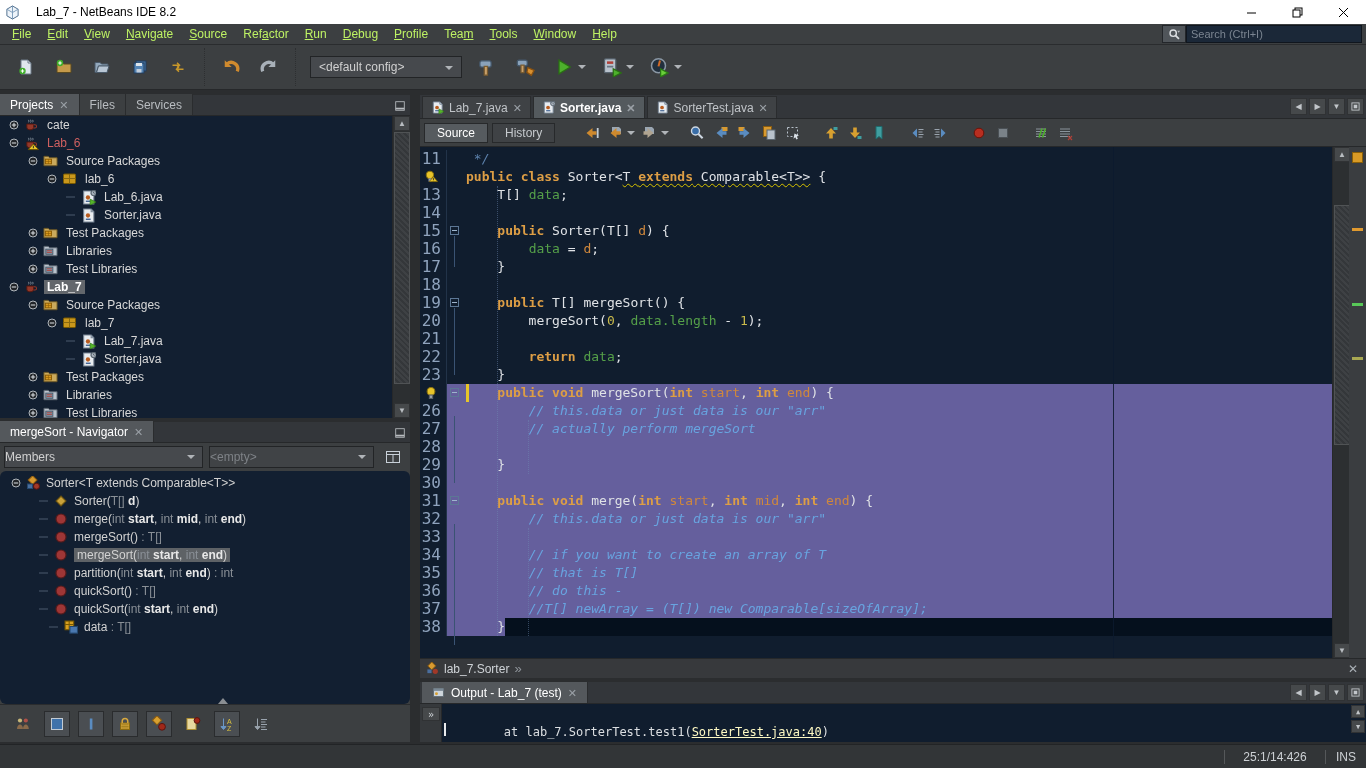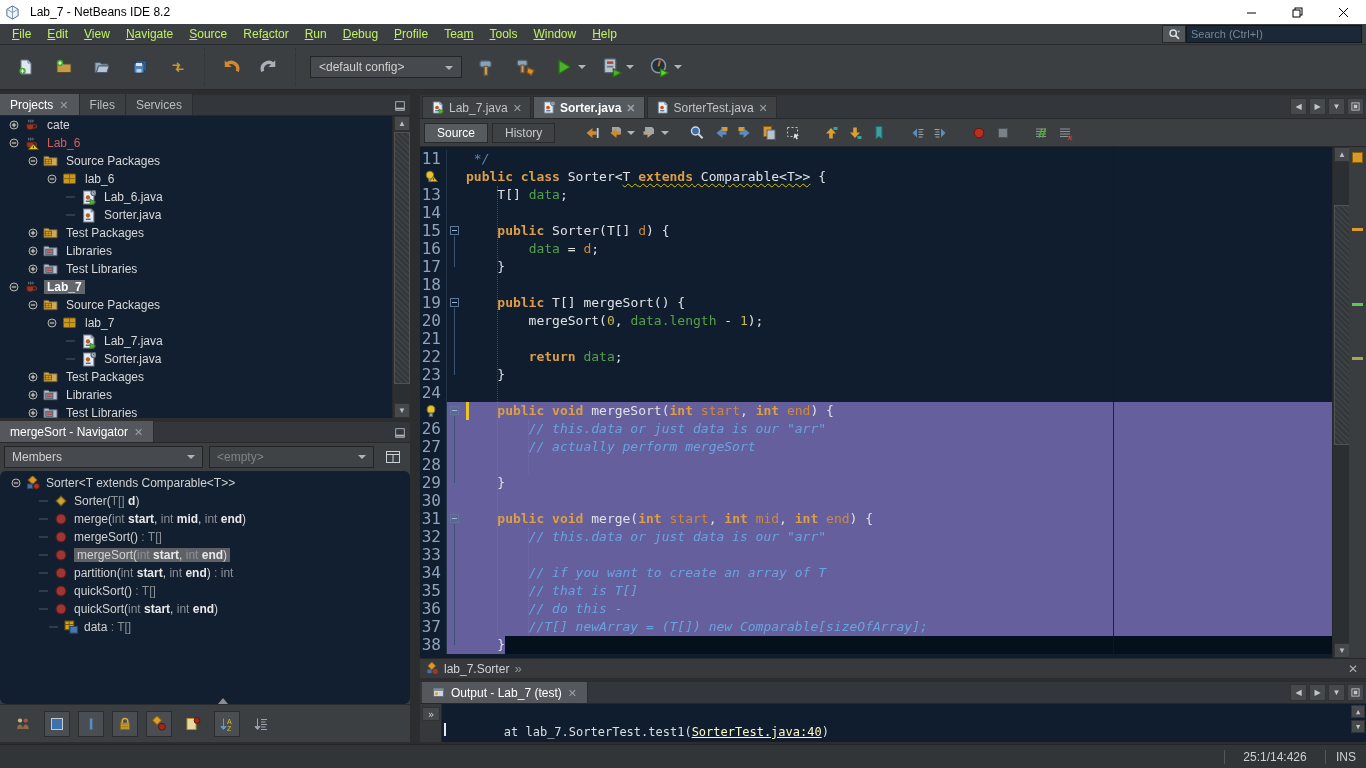--- a/index.html
+++ b/index.html
@@ -2,21 +2,21 @@
 <html><head>
 <meta charset="utf-8">
 <style>
   html,body{margin:0;padding:0;background:#222;}
   *{box-sizing:border-box;}
   #app{position:relative;width:1366px;height:768px;overflow:hidden;
        font-family:"Liberation Sans",sans-serif;font-size:12px;background:#2b2d2f;color:#d4d4d4;}
   
   #titlebar{position:absolute;left:0;top:0;width:1366px;height:24px;background:#fff;color:#000;
             display:flex;align-items:center;}
-  #titlebar .ttl{margin-left:10px;font-size:12px;}
+  #titlebar .ttl{margin-left:16px;font-size:12px;}
   #wincontrols{position:absolute;right:0;top:0;height:24px;display:flex;}
   .wbtn{width:46px;height:24px;display:flex;align-items:center;justify-content:center;color:#000;}
   
   #menubar{position:absolute;left:0;top:24px;width:1366px;height:21px;background:#3c3f41;
            border-bottom:1px solid #2a2c2e;display:flex;align-items:center;padding-left:4px;}
   .mitem{padding:2px 8px;color:#bef264;}
   #searchbox{position:absolute;right:4px;top:1px;display:flex;height:18px;}
   #searchbtn{width:24px;height:18px;background:#50555a;border:1px solid #23262a;display:flex;align-items:center;justify-content:center;}
   #searchinput{width:176px;height:18px;background:#1b2838;border:1px solid #10161e;color:#8a94a0;
                font-family:"Liberation Sans",sans-serif;font-size:11px;padding:0 4px;}
@@ -52,21 +52,21 @@
   .lbl.selgrey{background:#63676c;color:#fff;font-weight:bold;}
   .vscroll{position:absolute;top:21px;right:0;width:18px;bottom:0;background:#2c2f31;border-left:1px solid #26282a;}
   .sbtn{position:absolute;left:1px;width:16px;height:15px;background:#46494b;border:1px solid #303234;
         color:#b8bcc0;font-size:8px;display:flex;align-items:center;justify-content:center;}
   .sthumb{position:absolute;left:1px;width:16px;border:1px solid #505355;
           background:repeating-linear-gradient(45deg,#3e4144 0 2px,#34373a 2px 4px);}
   
   #navigator{position:absolute;left:0;top:422px;width:410px;height:320px;background:#3c3f41;}
   #navcombos{position:absolute;left:0;top:21px;width:410px;height:28px;background:#3c3f41;display:flex;align-items:center;gap:6px;padding:0 4px;}
   .combo{height:22px;background:#46494d;border:1px solid #222426;color:#d0d0d0;display:flex;align-items:center;
-         padding-left:7px;position:relative;}
+         padding-left:0;position:relative;}
   .combo .dd{position:absolute;right:7px;}
   .combo.disabled{color:#7e8287;background:#404346;}
   #navtree{position:absolute;left:0;top:49px;width:410px;bottom:38px;background:#121f31;overflow:hidden;padding-top:3px;border-radius:6px;}
   .nrow{height:18px;display:flex;align-items:center;white-space:nowrap;color:#d2d2d2;}
   .nrow .seg.g{color:#8a9097;}
   .nrow .seg.b{font-weight:bold;color:#e8e8e8;}
   .nrow .hl{background:#5e6266;padding:0 3px;}
   #navfilters{position:absolute;left:0;bottom:0;width:410px;height:38px;background:#3c3f41;border-top:1px solid #2a2c2e;
               display:flex;align-items:center;gap:8px;padding-left:10px;}
   .fbtn{width:26px;height:26px;display:flex;align-items:center;justify-content:center;}
@@ -1071,21 +1071,20 @@
         <div class="crow "><span class="gut">14</span><span class="fcol"></span><span class="ctext"></span></div>
         <div class="crow "><span class="gut">15</span><span class="fcol"><span class="foldbox"></span></span><span class="ctext"><span class="pl">    </span><span class="kw">public </span><span class="pl">Sorter(T[] </span><span class="par">d</span><span class="pl">) {</span></span></div>
         <div class="crow "><span class="gut">16</span><span class="fcol"></span><span class="ctext"><span class="pl">        </span><span class="fld">data</span><span class="pl"> = </span><span class="par">d</span><span class="pl">;</span></span></div>
         <div class="crow "><span class="gut">17</span><span class="fcol"></span><span class="ctext"><span class="pl">    }</span></span></div>
         <div class="crow "><span class="gut">18</span><span class="fcol"></span><span class="ctext"></span></div>
         <div class="crow "><span class="gut">19</span><span class="fcol"><span class="foldbox"></span></span><span class="ctext"><span class="pl">    </span><span class="kw">public </span><span class="pl">T[] mergeSort() {</span></span></div>
         <div class="crow "><span class="gut">20</span><span class="fcol"></span><span class="ctext"><span class="pl">        mergeSort(</span><span class="num">0</span><span class="pl">, </span><span class="fld">data.length</span><span class="pl"> - </span><span class="num">1</span><span class="pl">);</span></span></div>
         <div class="crow "><span class="gut">21</span><span class="fcol"></span><span class="ctext"></span></div>
         <div class="crow "><span class="gut">22</span><span class="fcol"></span><span class="ctext"><span class="pl">        </span><span class="kw">return </span><span class="fld">data</span><span class="pl">;</span></span></div>
         <div class="crow "><span class="gut">23</span><span class="fcol"></span><span class="ctext"><span class="pl">    }</span></span></div>
-        <div class="crow "><span class="gut">24</span><span class="fcol"></span><span class="ctext"></span></div>
         <div class="crow sel"><span class="gut"><svg viewBox="0 0 13 13">
               <circle cx="6.5" cy="5" r="3.6" fill="#e8c42a" stroke="#8a7210"></circle>
               <rect x="5" y="8.4" width="3" height="3.2" fill="#9aa0a8" stroke="#5a6066"></rect>
             </svg></span><span class="fcol"><span class="foldbox"></span></span><span class="ctext"><span id="caret25"></span><span class="pl">    </span><span class="kw">public void </span><span class="pl">mergeSort(</span><span class="kw">int </span><span class="par">start</span><span class="pl">, </span><span class="kw">int </span><span class="par">end</span><span class="pl">) {</span></span></div>
         <div class="crow sel"><span class="gut">26</span><span class="fcol"></span><span class="ctext"><span class="pl">        </span><span class="cm">// this.data or just data is our "arr"</span></span></div>
         <div class="crow sel"><span class="gut">27</span><span class="fcol"></span><span class="ctext"><span class="pl">        </span><span class="cm">// actually perform mergeSort</span></span></div>
         <div class="crow sel"><span class="gut">28</span><span class="fcol"></span><span class="ctext"></span></div>
         <div class="crow sel"><span class="gut">29</span><span class="fcol"></span><span class="ctext"><span class="pl">    }</span></span></div>
         <div class="crow sel"><span class="gut">30</span><span class="fcol"></span><span class="ctext"></span></div>
         <div class="crow sel"><span class="gut">31</span><span class="fcol"><span class="foldbox"></span></span><span class="ctext"><span class="pl">    </span><span class="kw">public void </span><span class="pl">merge(</span><span class="kw">int </span><span class="par">start</span><span class="pl">, </span><span class="kw">int </span><span class="par">mid</span><span class="pl">, </span><span class="kw">int </span><span class="par">end</span><span class="pl">) {</span></span></div>

